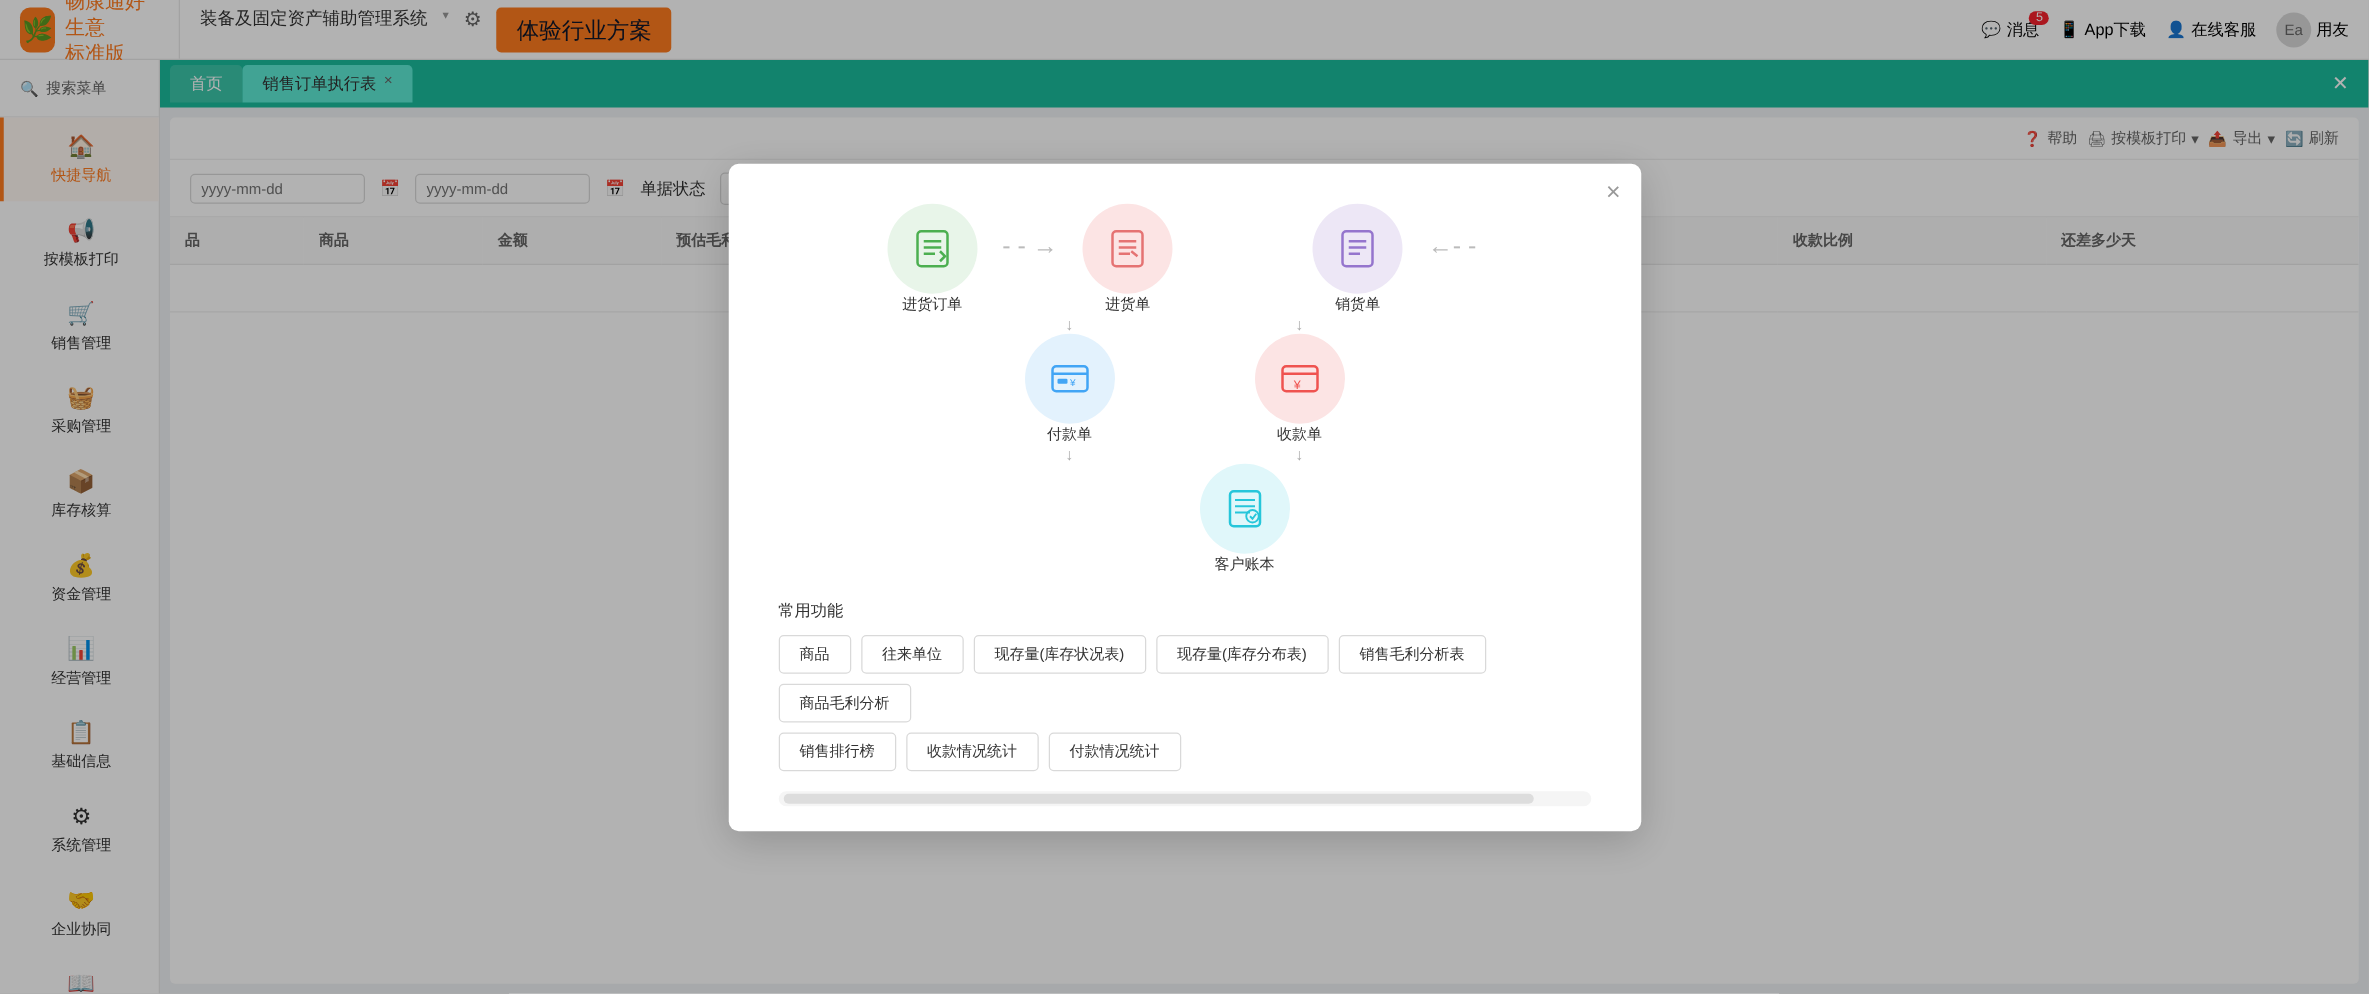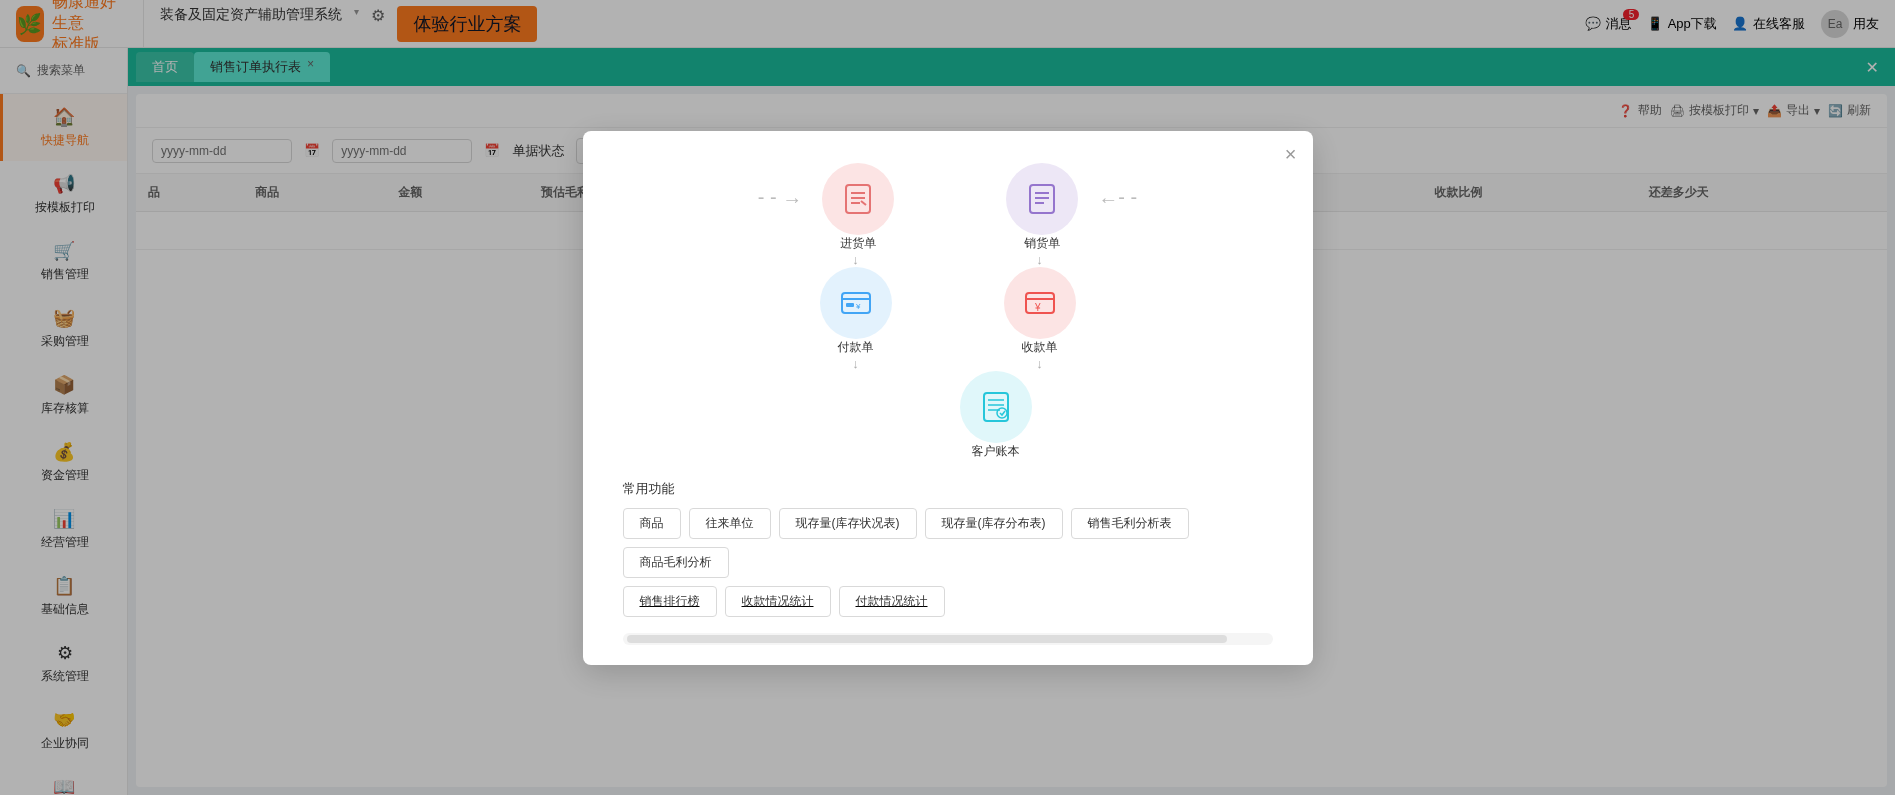--- a/index.html
+++ b/index.html
@@ -261,20 +261,32 @@
 
 <div class="overlay">
   <div class="modal">
     <span class="modal-close">×</span>
     <div class="modal-body">
 
       <div style="display: flex; flex-direction: column; align-items: center; margin-bottom: 20px;">
 
         <div style="display: flex; align-items: center; justify-content: center; gap: 16px; margin-bottom: 0;">
 
+          <div class="flow-col">
+            <div class="flow-circle fc-green" style="width:72px;height:72px;border-radius:50%;display:flex;align-items:center;justify-content:center;font-size:26px;">
+              <svg width="36" height="36" viewBox="0 0 36 36">
+                <rect x="6" y="4" width="24" height="28" rx="3" fill="none" stroke="#4caf50" stroke-width="2"></rect>
+                <line x1="11" y1="12" x2="25" y2="12" stroke="#4caf50" stroke-width="2"></line>
+                <line x1="11" y1="17" x2="25" y2="17" stroke="#4caf50" stroke-width="2"></line>
+                <line x1="11" y1="22" x2="20" y2="22" stroke="#4caf50" stroke-width="2"></line>
+                <path d="M24 20 L28 24 L24 28" fill="none" stroke="#4caf50" stroke-width="2"></path>
+              </svg>
+            </div>
+            <span class="flow-label">进货订单</span>
+          </div>
 
           <div class="h-arrow" style="color:#bbb;font-size:20px;margin-bottom:20px;">- - →</div>
 
           <div class="flow-col">
             <div class="flow-circle fc-red" style="width:72px;height:72px;border-radius:50%;display:flex;align-items:center;justify-content:center;font-size:26px;">
               <svg width="36" height="36" viewBox="0 0 36 36">
                 <rect x="6" y="4" width="24" height="28" rx="3" fill="none" stroke="#e57373" stroke-width="2"></rect>
                 <line x1="11" y1="12" x2="25" y2="12" stroke="#e57373" stroke-width="2"></line>
                 <line x1="11" y1="17" x2="25" y2="17" stroke="#e57373" stroke-width="2"></line>
                 <line x1="11" y1="22" x2="20" y2="22" stroke="#e57373" stroke-width="2"></line>
@@ -380,21 +392,21 @@
       <div class="common-func">
         <div class="common-func-title">常用功能</div>
         <div class="func-buttons">
           <button class="func-btn">商品</button>
           <button class="func-btn">往来单位</button>
           <button class="func-btn">现存量(库存状况表)</button>
           <button class="func-btn">现存量(库存分布表)</button>
           <button class="func-btn">销售毛利分析表</button>
           <button class="func-btn">商品毛利分析</button>
         </div>
-        <div class="func-buttons" style="margin-top:8px;text-decoration:underline;">
+        <div class="func-buttons" style="margin-top:8px;">
           <button class="func-btn">销售排行榜</button>
           <button class="func-btn">收款情况统计</button>
           <button class="func-btn">付款情况统计</button>
         </div>
       </div>
 
       <div style="margin-top:16px;height:12px;background:#f5f5f5;border-radius:6px;position:relative;">
         <div style="position:absolute;left:4px;top:2px;width:calc(100% - 50px);height:8px;background:#ddd;border-radius:4px;"></div>
       </div>
     </div>

